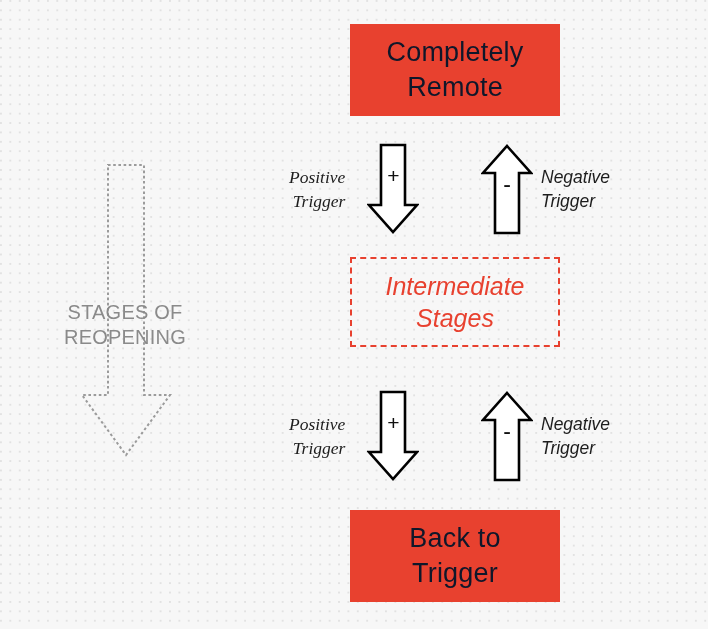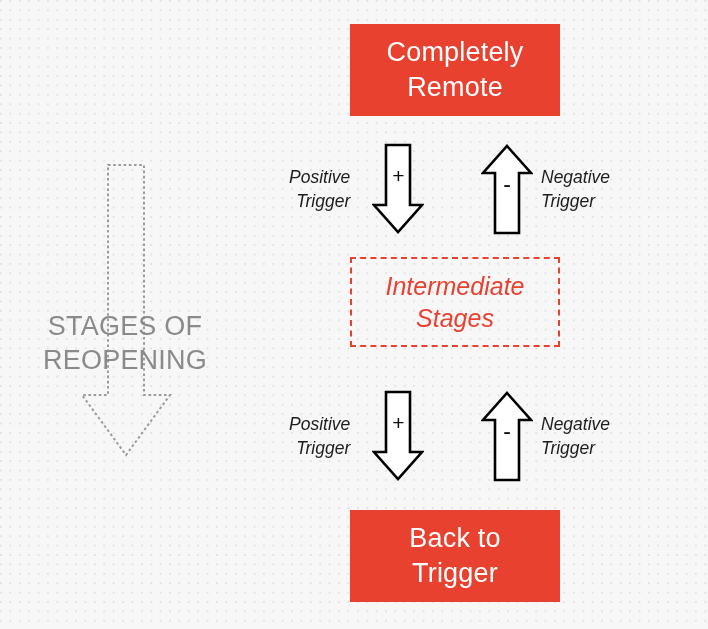--- a/index.html
+++ b/index.html
@@ -23,21 +23,21 @@
   }
 
   
   .red-box {
     position: absolute;
     background: #e8412f;
     display: flex;
     align-items: center;
     justify-content: center;
     text-align: center;
-    color: #ffffff;
+    color: #0f172a;
     font-size: 27px;
     line-height: 1.28;
     letter-spacing: 0.2px;
     font-weight: 400;
   }
   #box-remote {
     left: 350px; top: 24px; width: 210px; height: 92px;
   }
   #box-normal {
     left: 350px; top: 510px; width: 210px; height: 92px;
@@ -67,21 +67,21 @@
     left: 78px; top: 163px; width: 96px; height: 296px;
   }
   #stages-arrow svg { display: block; }
 
   
   #stages-label {
     position: absolute;
     left: 10px; top: 275px; width: 230px;
     text-align: center;
     color: #8a8a8a;
-    font-size: 27px;
+    font-size: 20px;
     line-height: 1.26;
     white-space: pre-line;
     letter-spacing: 0.2px;
   }
 
   
   .trig-group {
     position: absolute;
     display: flex;
     align-items: center;
@@ -108,21 +108,21 @@
   }
   .sign.plus { top: 21px; }
   .sign.minus { top: 28px; font-size: 23px; }
 
   
   #pos-top   { left: 289px; top: 143px; }
   #neg-top   { left: 481px; top: 143px; }
   #pos-bot   { left: 289px; top: 390px; }
   #neg-bot   { left: 481px; top: 390px; }
 
-  #pos-top .trig-label, #pos-bot .trig-label { margin-right: 22px; }
+  #pos-top .trig-label, #pos-bot .trig-label { margin-right: 22px; font-family: Liberation Serif, serif; }
   #neg-top .trig-label, #neg-bot .trig-label { margin-left: 8px; }
 </style>
 </head>
 <body>
 
 <div id="stage">
 
   <div id="stages-arrow">
     <svg width="96" height="296" viewBox="0 0 96 296" xmlns="http://www.w3.org/2000/svg">
       <path d="M 30 2 L 66 2 L 66 232 L 92 232 L 48 292 L 4 232 L 30 232 Z" fill="none" stroke="#9b9b9b" stroke-width="2" stroke-dasharray="2.6 2.6" stroke-linejoin="miter"></path>

